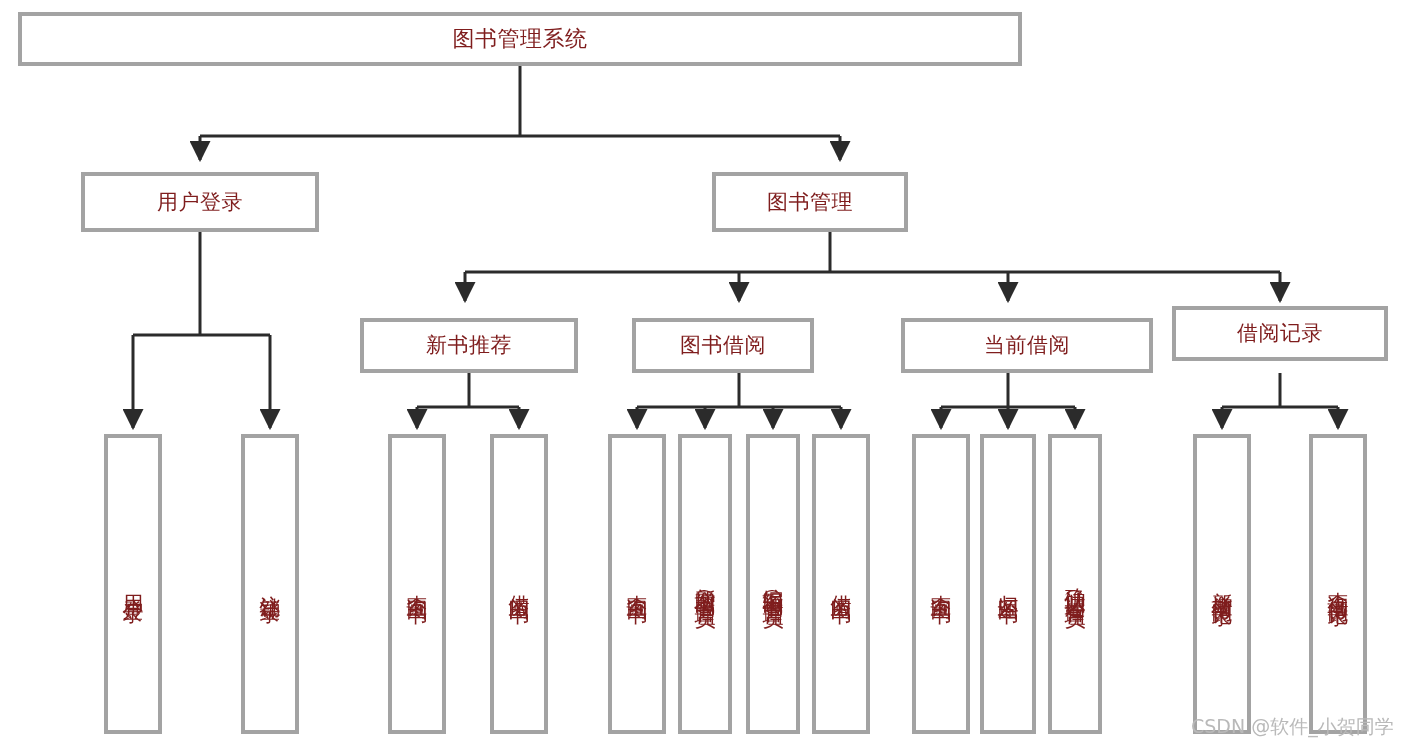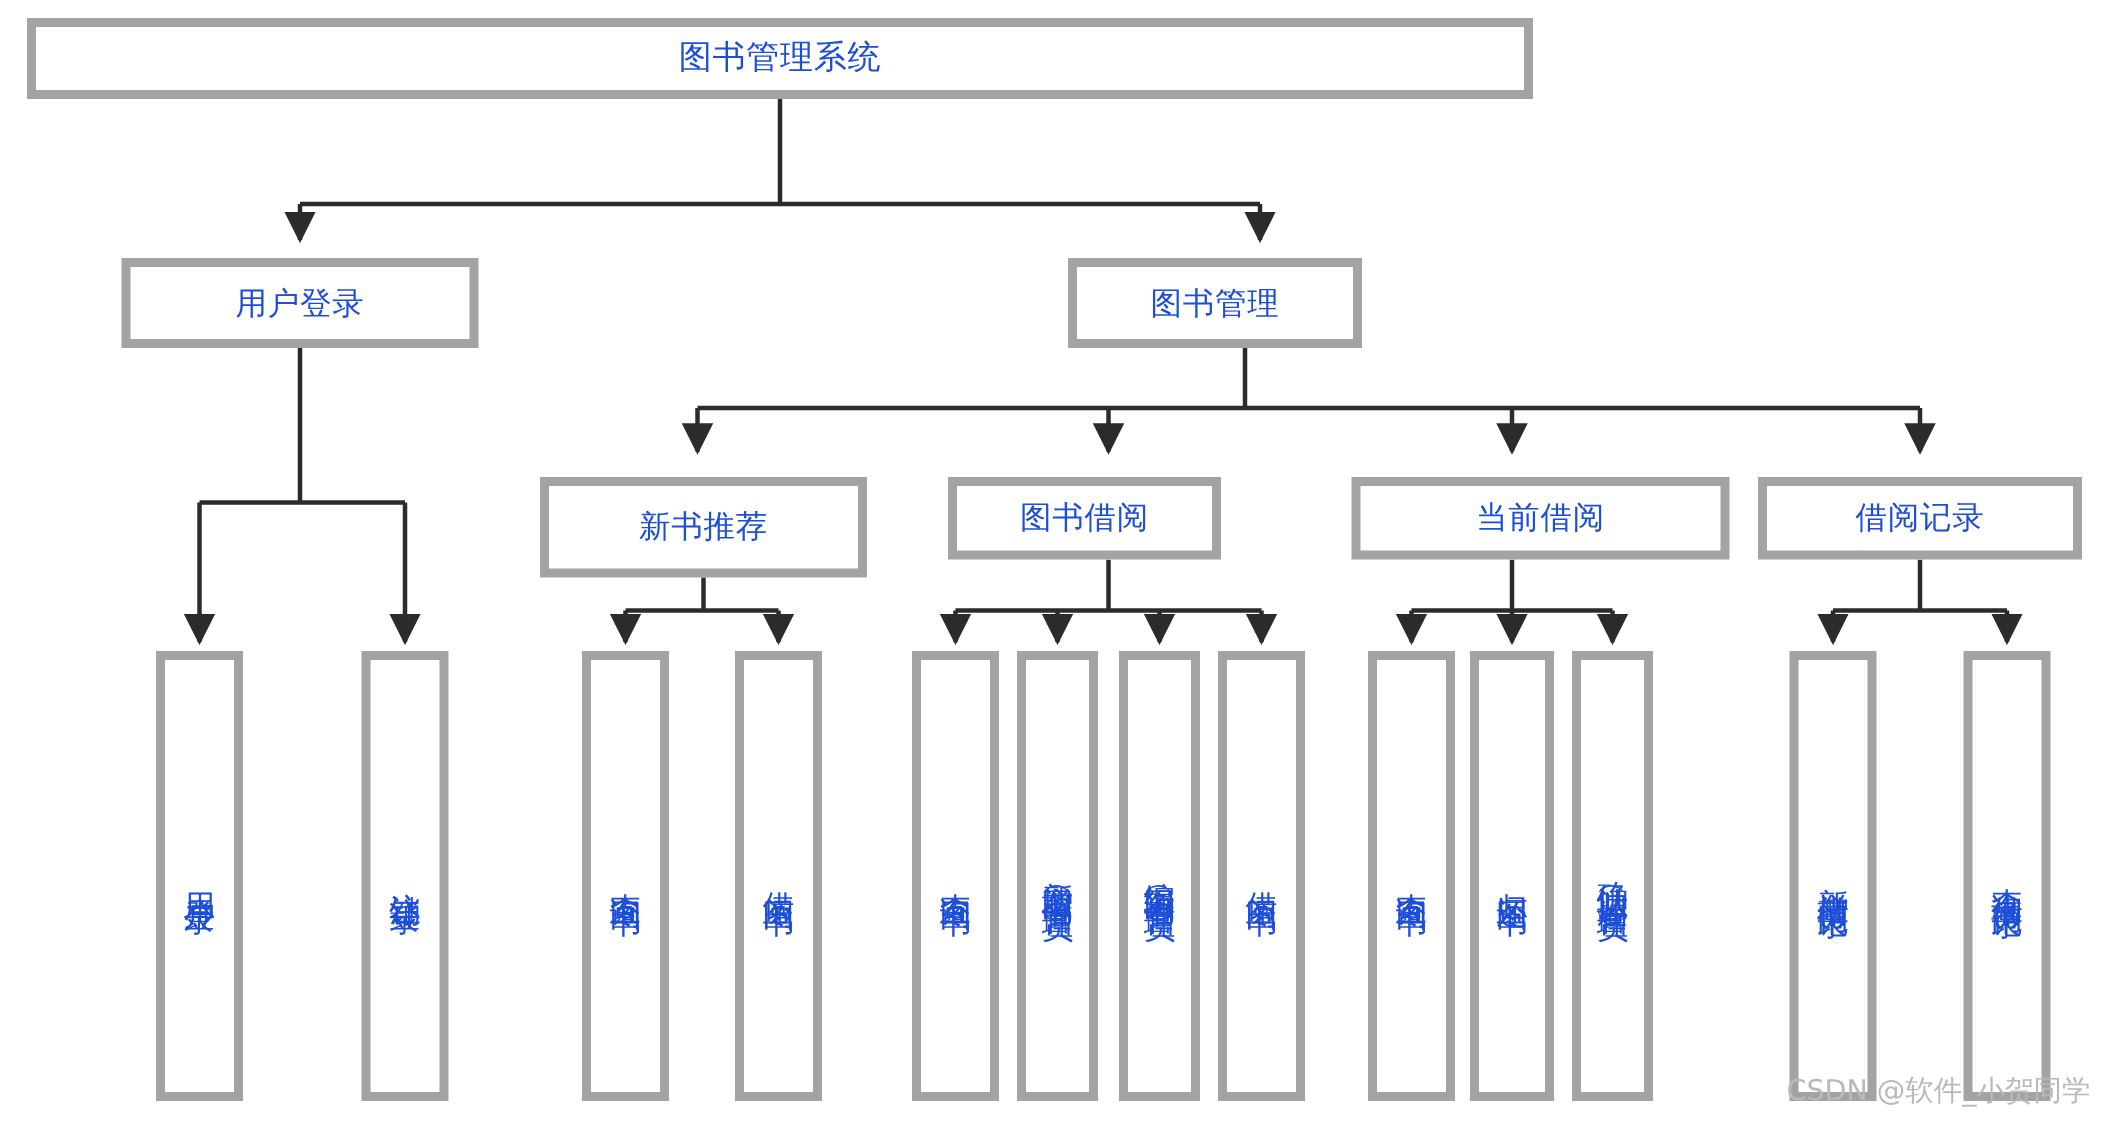--- a/index.html
+++ b/index.html
@@ -23,25 +23,25 @@
     left: 0;
     top: 0;
     width: 1405px;
     height: 747px;
     pointer-events: none;
   }
   .node {
     position: absolute;
     box-sizing: border-box;
     background: #ffffff;
-    border: 6px solid #a3a3a3;
+    border: 4px solid #a3a3a3;
     display: flex;
     align-items: center;
     justify-content: center;
-    color: #1d4ed8;
+    color: #7f1d1d;
     z-index: 2;
   }
   .node-label {
     display: block;
     text-align: center;
     line-height: 1.18;
     letter-spacing: 0.5px;
   }
   
   .node.horiz .node-label {
@@ -132,30 +132,30 @@
     <span class="node-label">图书管理系统</span>
   </div>
 
   <div class="node horiz" style="left:81px; top:172px; width:238px; height:60px;">
     <span class="node-label">用户登录</span>
   </div>
   <div class="node horiz" style="left:712px; top:172px; width:196px; height:60px;">
     <span class="node-label">图书管理</span>
   </div>
 
-  <div class="node horiz" style="left:360px; top:318px; width:218px; height:67px;">
+  <div class="node horiz" style="left:360px; top:318px; width:218px; height:55px;">
     <span class="node-label">新书推荐</span>
   </div>
   <div class="node horiz" style="left:632px; top:318px; width:182px; height:55px;">
     <span class="node-label">图书借阅</span>
   </div>
   <div class="node horiz" style="left:901px; top:318px; width:252px; height:55px;">
     <span class="node-label">当前借阅</span>
   </div>
-  <div class="node horiz" style="left:1172px; top:318px; width:216px; height:55px;">
+  <div class="node horiz" style="left:1172px; top:306px; width:216px; height:55px;">
     <span class="node-label">借阅记录</span>
   </div>
 
   <div class="node vert" style="left:104px; top:434px; width:58px; height:300px;">
     <span class="node-label">用户登录</span>
   </div>
   <div class="node vert" style="left:241px; top:434px; width:58px; height:300px;">
     <span class="node-label">注销登录</span>
   </div>
 

